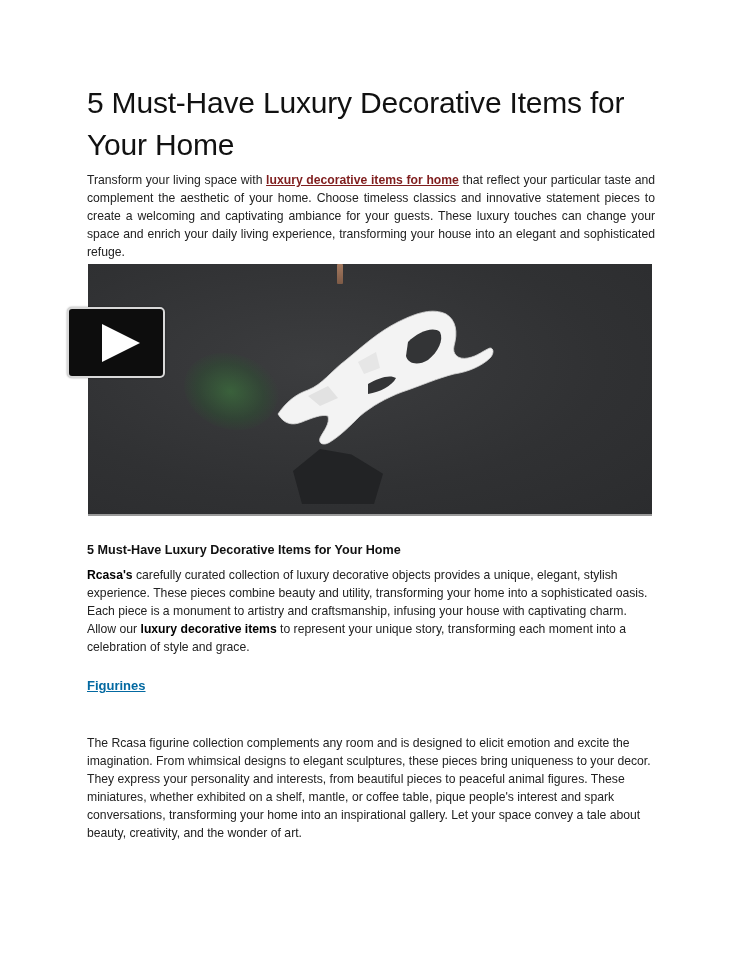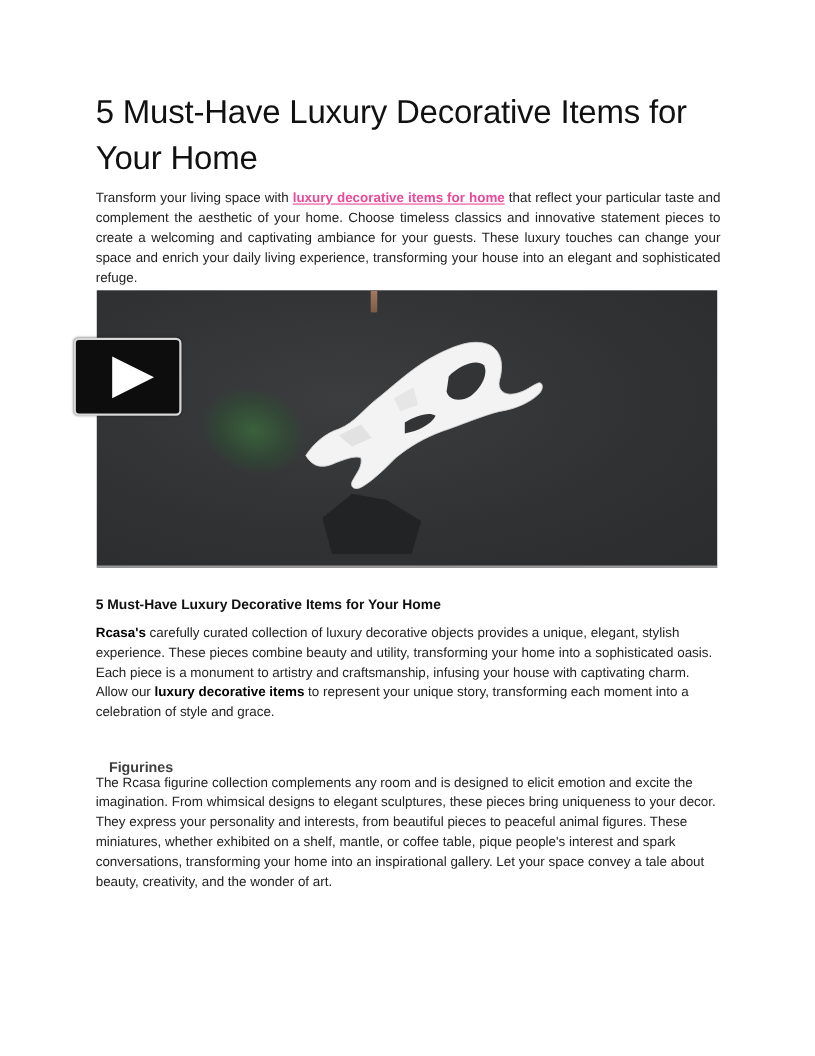--- a/index.html
+++ b/index.html
@@ -38,21 +38,21 @@
       left: 0;
       top: 171px;
       width: 568px;
       font-size: 12.2px;
       line-height: 18px;
       text-align: justify;
       color: #222222;
       margin: 0;
     }
     .intro a {
-      color: #ec4899;
+      color: #7f1d1d;
       font-weight: bold;
       text-decoration: underline;
     }
     .hero {
       position: absolute;
       left: 1px;
       top: 264px;
       width: 564px;
       height: 250px;
       background: #333436;
@@ -143,24 +143,25 @@
     }
     .section-body b { color: #000000; }
     .body-1 { top: 566px; }
     .sub-heading {
       position: absolute;
       left: 0;
       top: 677px;
       font-size: 13px;
       font-weight: bold;
       line-height: 18px;
-      color: #404040;
-      margin: 12px;
+      color: #0369a1;
+      margin: 0;
+      text-decoration: underline;
     }
-    .body-2 { top: 702px; }
+    .body-2 { top: 734px; }
   </style>
 </head>
 <body>
 
 <div class="page">
 
   <h1 class="title">5 Must-Have Luxury Decorative Items for Your Home</h1>
 
   <p class="intro"><span>Transform your living space with </span><a href="#">luxury decorative items for home</a><span> that reflect your particular taste and complement the aesthetic of your home. Choose timeless classics and innovative statement pieces to create a welcoming and captivating ambiance for your guests. These luxury touches can change your space and enrich your daily living experience, transforming your house into an elegant and sophisticated refuge.</span></p>
 

